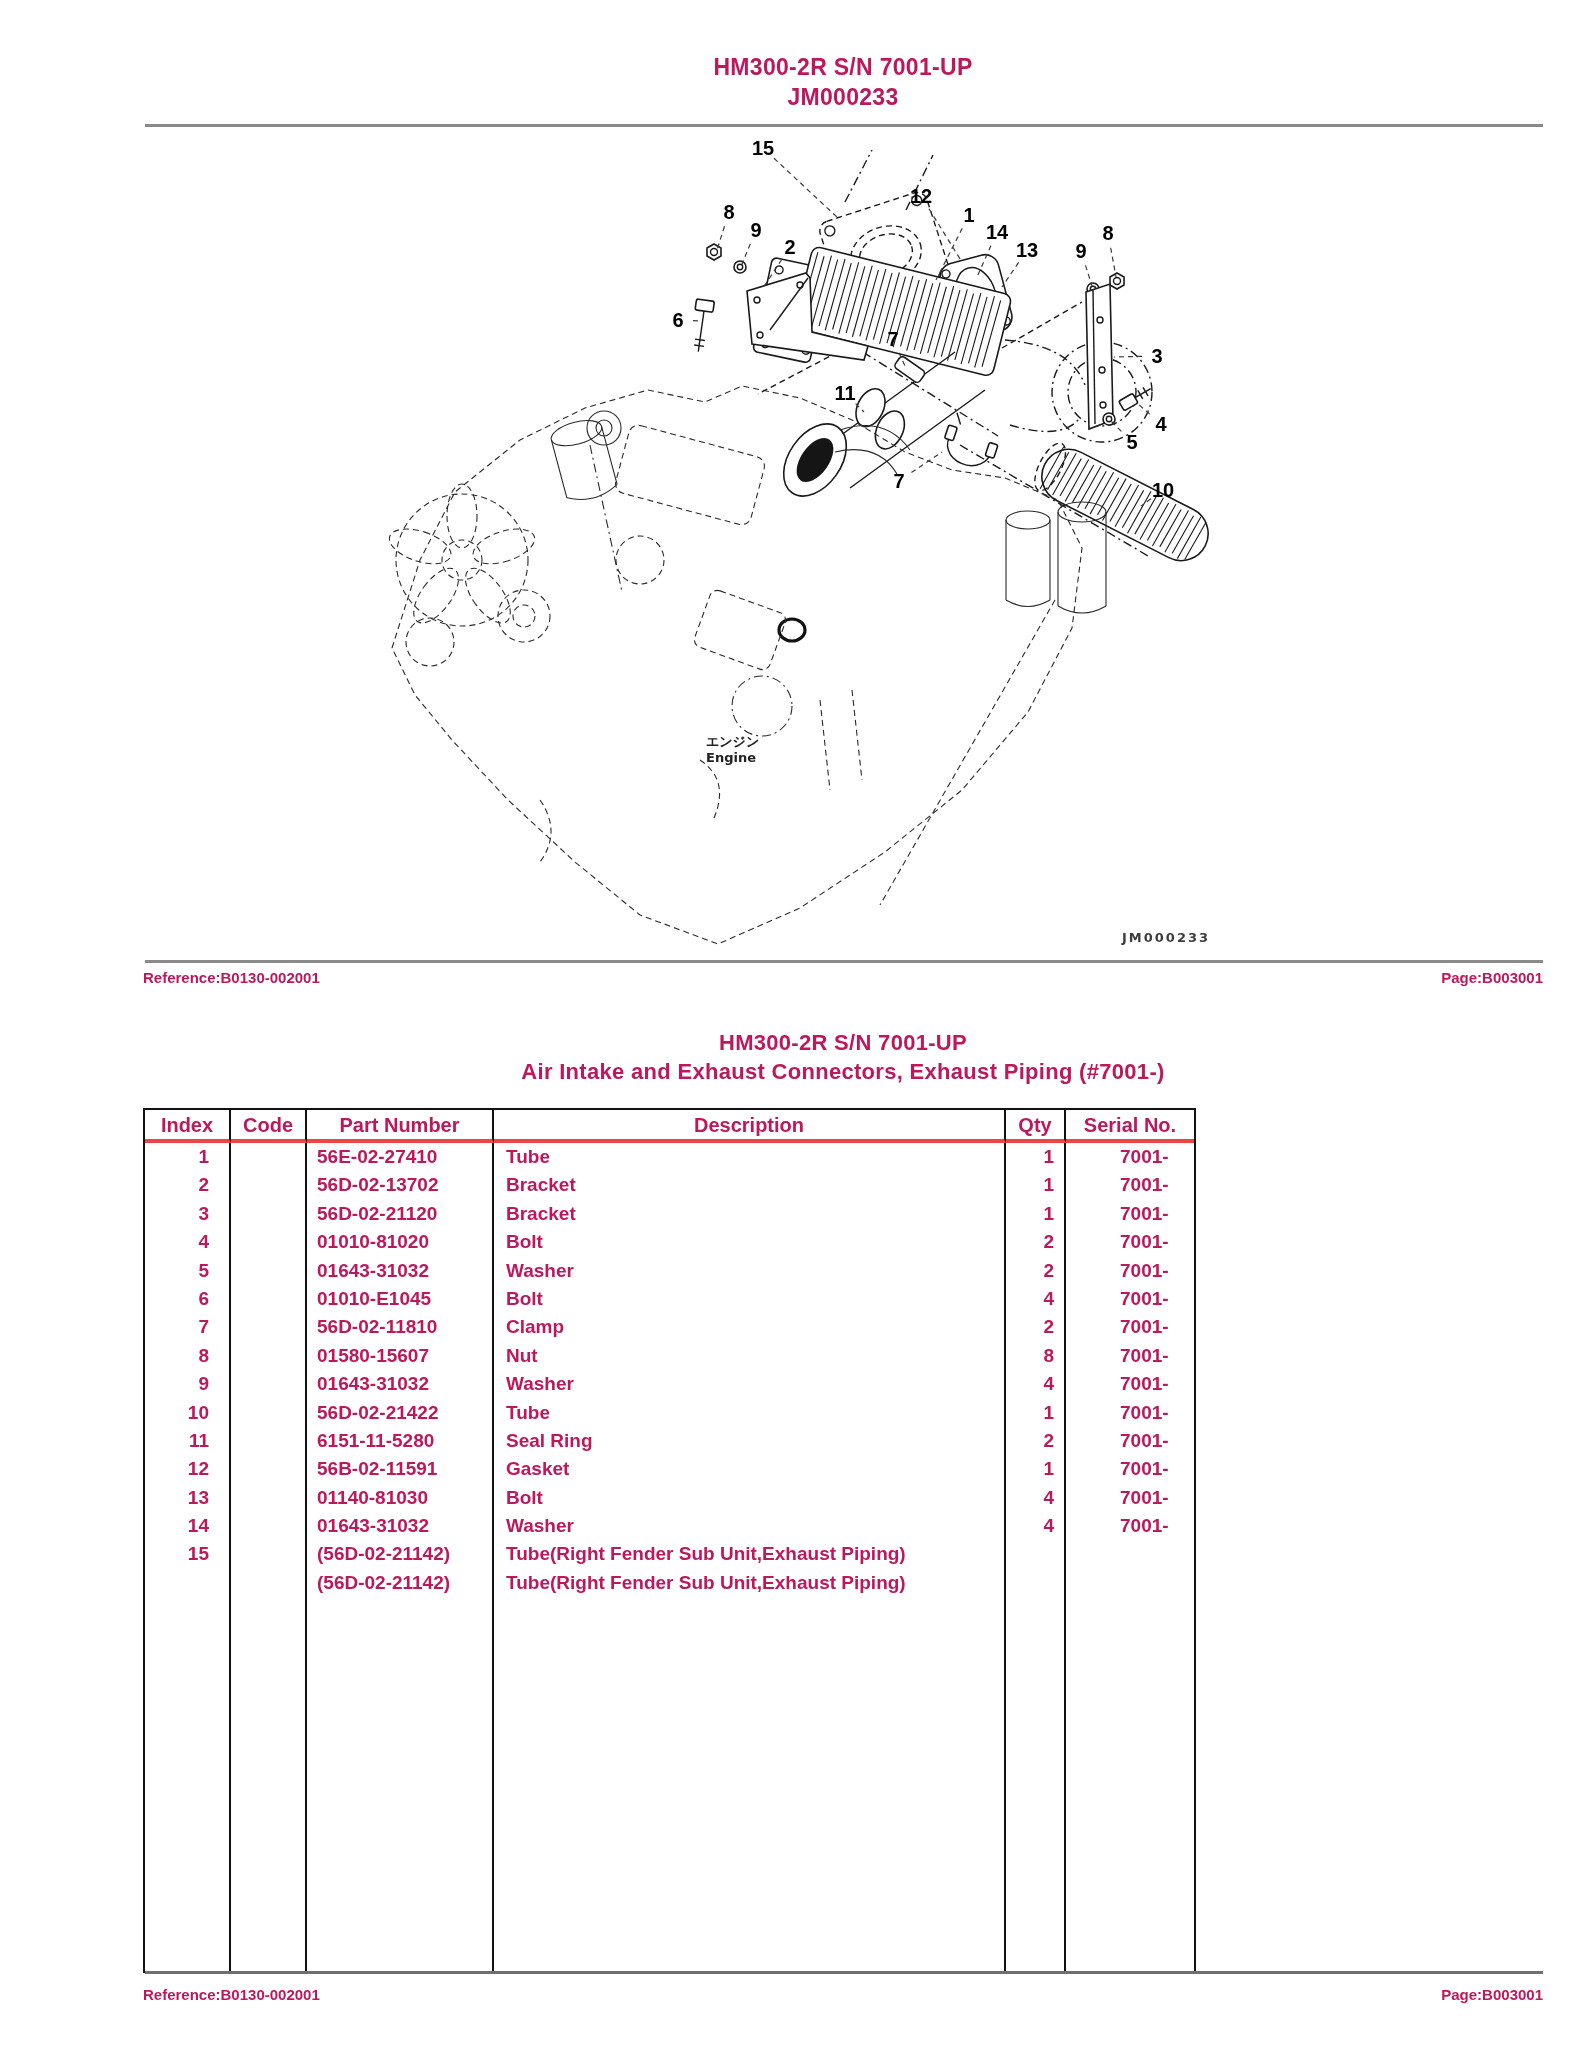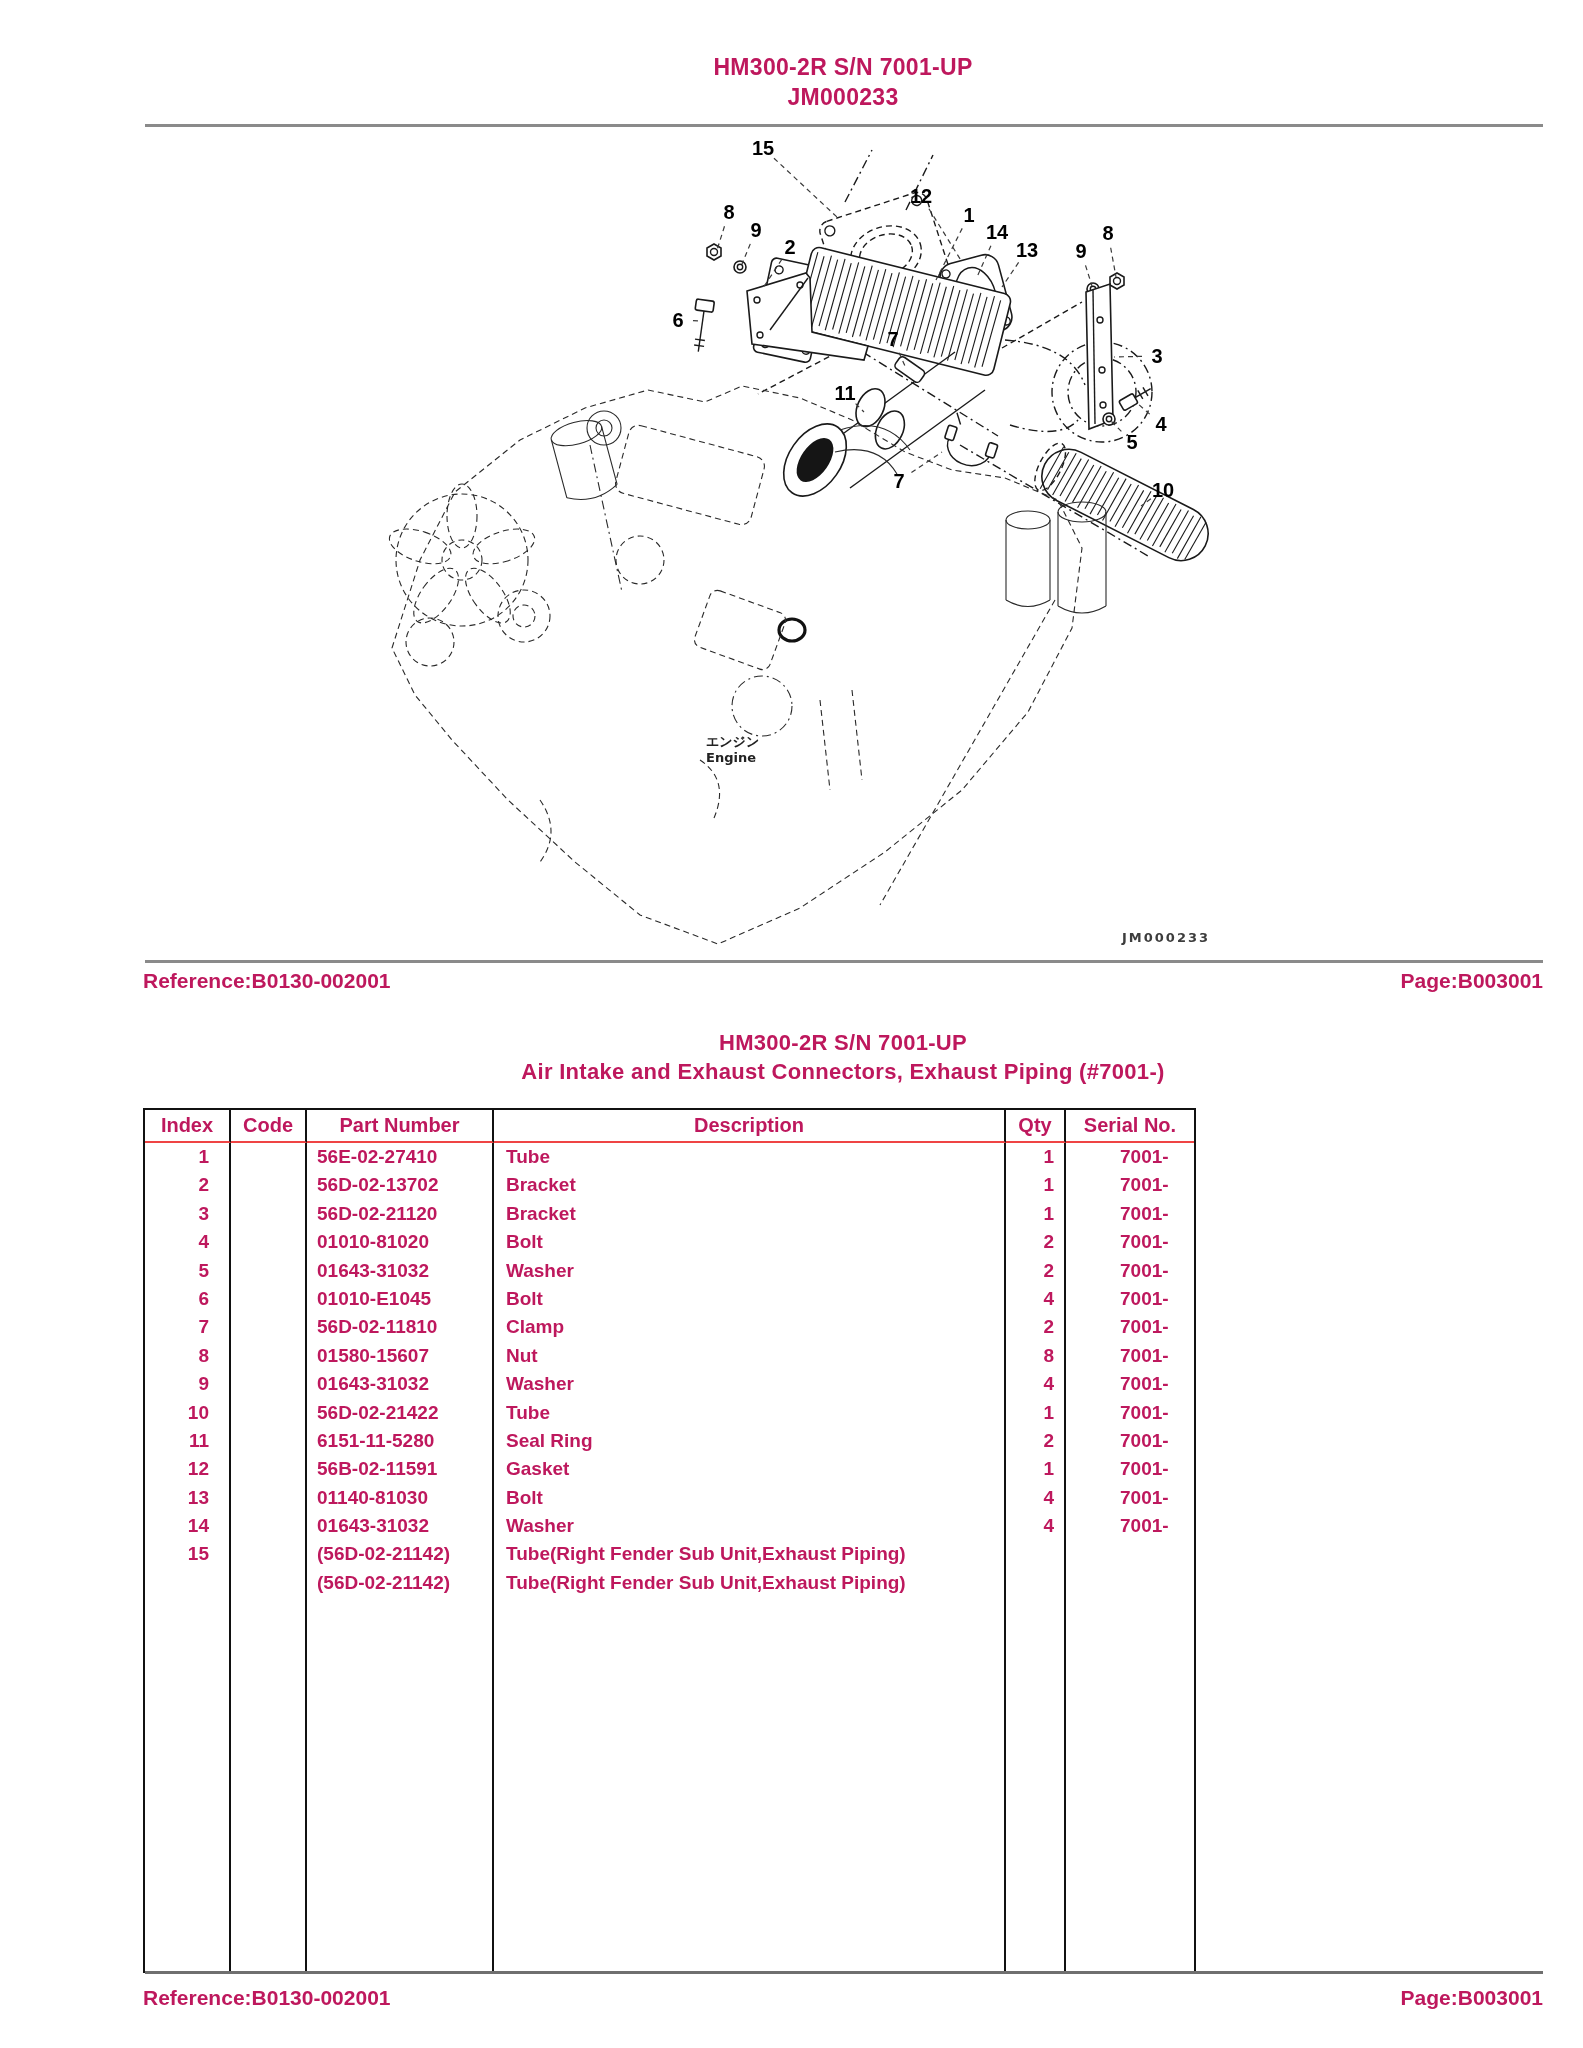--- a/index.html
+++ b/index.html
@@ -5,30 +5,30 @@
   html,body{margin:0;padding:0;background:#ffffff;}
   .page{position:relative;width:1583px;height:2048px;background:#fff;
         font-family:"Liberation Sans",sans-serif;color:#be185d;overflow:hidden;padding-left:20px;}
   .title{position:absolute;left:143px;width:1400px;text-align:center;
          font-weight:700;font-size:23px;letter-spacing:.3px;}
   #t1{top:54px;} #t2{top:84px;}
   #s2a{top:1030px;font-size:22px;} #s2b{top:1059px;font-size:22px;}
   .rule{position:absolute;left:145px;width:1398px;height:3px;background:#8a8a8a;}
   #rule-top{top:124px;} #rule-mid{top:960px;} #rule-bot{top:1971px;background:#6f6f6f;}
   .frow{position:absolute;left:143px;width:1400px;display:flex;
-        justify-content:space-between;font-weight:700;font-size:21px;}
+        justify-content:space-between;font-weight:700;font-size:15px;}
   #f1{top:969px;} #f2{top:1986px;}
   #diagram{position:absolute;left:0;top:0;width:1583px;height:1010px;}
   
   #ptable{position:absolute;left:143px;top:1108px;width:1053px;height:865px;
           box-sizing:border-box;border:2px solid #111;display:grid;
           grid-template-columns:86px 76px 187px 512px 60px 128px;
           grid-template-rows:33px repeat(16,28.4px) 1fr;
           font-weight:700;font-size:19px;background:#fff;}
-  .hc{border-bottom:2px solid #ef4444;text-align:center;line-height:31px;font-size:20px;
+  .hc{border-bottom:4px solid #ef4444;text-align:center;line-height:31px;font-size:20px;
       white-space:nowrap;overflow:hidden;}
   .td{line-height:28.4px;white-space:nowrap;overflow:visible;}
   .cr{border-right:2px solid #111;}
   .a-idx{text-align:right;padding-right:20px;}
   .a-pn{padding-left:10px;}
   .a-desc{padding-left:12px;}
   .a-qty{text-align:right;padding-right:10px;}
   .a-ser{padding-left:10px;margin-left:44px;}
   
   .s{stroke:#1a1a1a;fill:none;stroke-width:1.4;}

